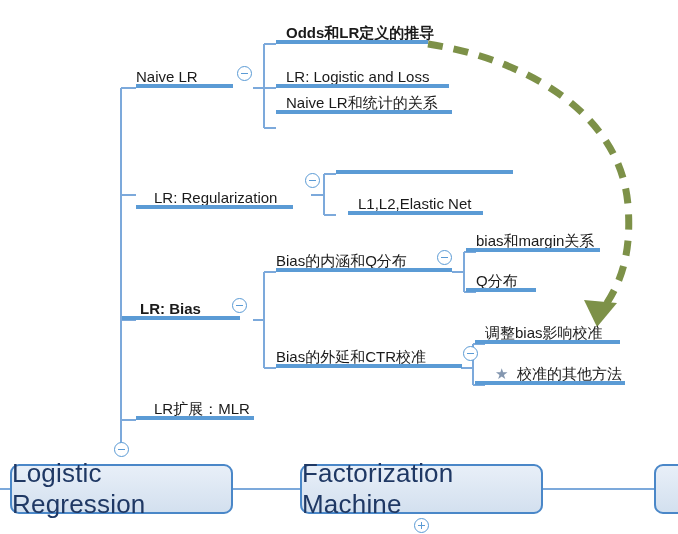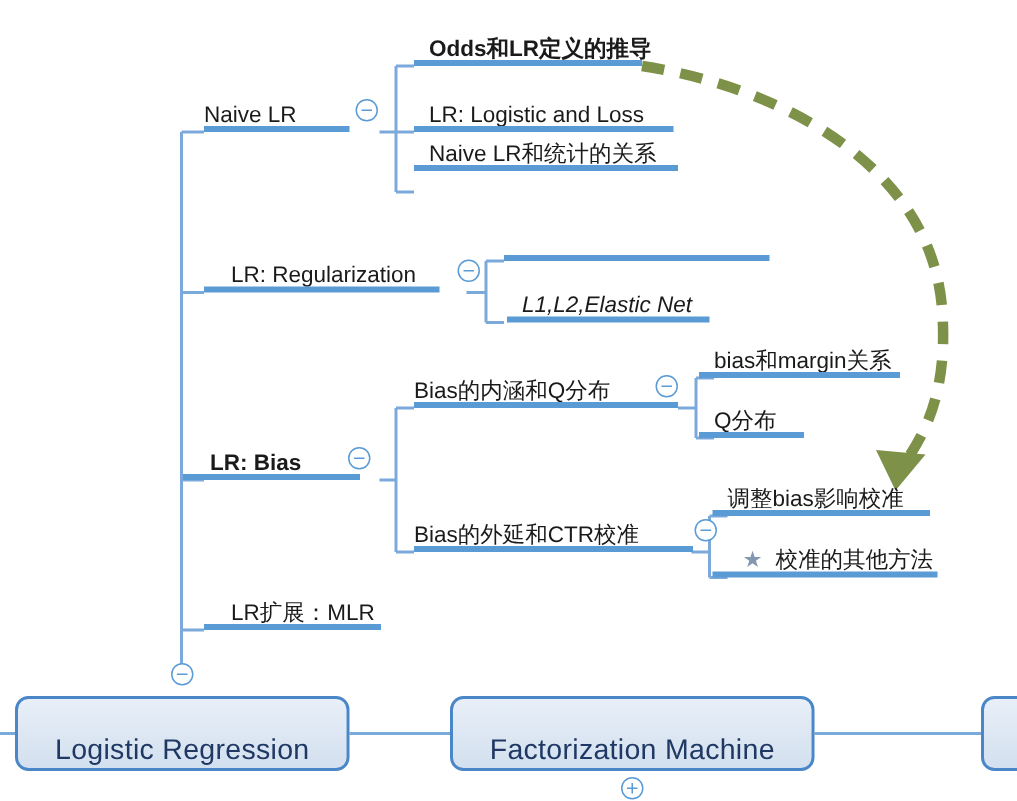--- a/index.html
+++ b/index.html
@@ -88,24 +88,24 @@
   }
 
   
   .rootbox {
     position: absolute;
     box-sizing: border-box;
     border: 2px solid #4A87C8;
     border-radius: 9px;
     background: linear-gradient(180deg, #E8EFF8 0%, #D3E0EF 100%);
     display: flex;
-    align-items: flex-end;
+    align-items: center;
     justify-content: center;
     color: #1F3864;
-    font-size: 19px;
+    font-size: 26px;
     letter-spacing: 0.2px;
   }
 </style>
 </head>
 <body>
 
 <div id="canvas">
 
   <svg id="wires" viewBox="0 0 678 534" xmlns="http://www.w3.org/2000/svg">
     <g stroke="#7CA9DB" stroke-width="2" fill="none" stroke-linecap="butt">
@@ -153,21 +153,21 @@
     </g>
     <polygon points="584,300 617,303 597,327" fill="#7D9148"></polygon>
   </svg>
 
   <div class="node lvl1" style="left:136px; top:62px; width:97px; height:26px;">
     <span class="label">Naive LR</span>
     <span class="rule" style="width:97px;"></span>
   </div>
   <div class="toggle" style="left:237px; top:66px;"></div>
 
-  <div class="node lvl1" style="left:154px; top:169px; width:157px; height:26px;">
+  <div class="node lvl1" style="left:154px; top:183px; width:157px; height:26px;">
     <span class="label">LR: Regularization</span>
     <span class="rule" style="width:157px; left:-18px;"></span>
   </div>
   <div class="toggle" style="left:305px; top:173px;"></div>
 
   <div class="node lvl1" style="left:140px; top:294px; width:118px; height:26px;font-weight:bold;">
     <span class="label">LR: Bias</span>
     <span class="rule" style="width:118px; left:-18px;"></span>
   </div>
   <div class="toggle" style="left:232px; top:298px;"></div>
@@ -189,21 +189,21 @@
 
   <div class="node lvl2" style="left:286px; top:88px; width:166px; height:26px;">
     <span class="label">Naive LR和统计的关系</span>
     <span class="rule" style="width:176px; left:-10px;"></span>
   </div>
 
   <div class="node lvl2" style="left:346px; top:148px; width:167px; height:26px;">
     <span class="rule" style="width:177px; left:-10px;"></span>
   </div>
 
-  <div class="node lvl2" style="left:348px; top:189px; width:125px; height:26px;font-style:italic;">
+  <div class="node lvl2" style="left:358px; top:189px; width:125px; height:26px;">
     <span class="label">L1,L2,Elastic Net</span>
     <span class="rule" style="width:135px; left:-10px;"></span>
   </div>
 
   <div class="node lvl2" style="left:276px; top:246px; width:166px; height:26px;">
     <span class="label">Bias的内涵和Q分布</span>
     <span class="rule" style="width:176px; left:0px;"></span>
   </div>
   <div class="toggle" style="left:437px; top:250px;"></div>
 

